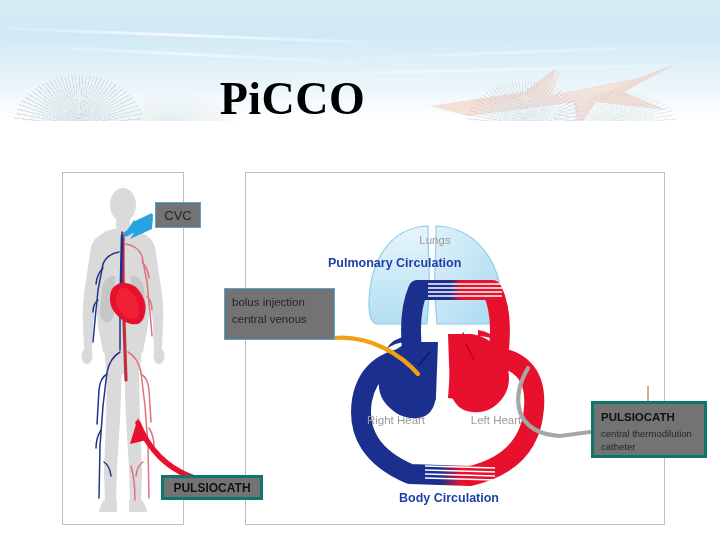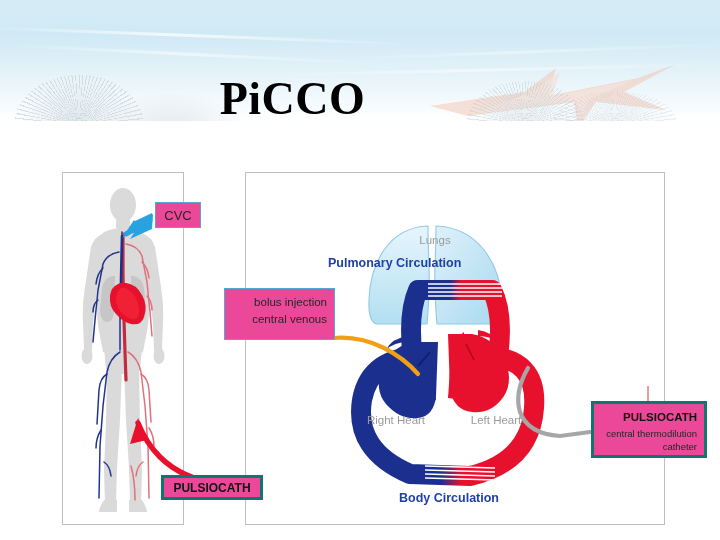--- a/index.html
+++ b/index.html
@@ -93,24 +93,23 @@
     border: 1px solid #bfbfbf;
     background: #ffffff;
     box-sizing: border-box;
   }
   #panel-left  { left: 62px;  top: 172px; width: 122px; height: 353px; }
   #panel-right { left: 245px; top: 172px; width: 420px; height: 353px; }
 
   
   .callout {
     position: absolute;
-    background: #ec4899;
+    background: #737373;
     box-sizing: border-box;
     color: #262626;
-    text-align: right;
   }
   .callout.blue  { border: 1px solid #4fa8d8; }
   .callout.red   { border: 3px solid #0f766e; }
 
   #cvc-box {
     left: 155px; top: 202px; width: 46px; height: 26px;
     display: flex; align-items: center; justify-content: center;
     font-size: 13px;
   }
   #cvb-box {

